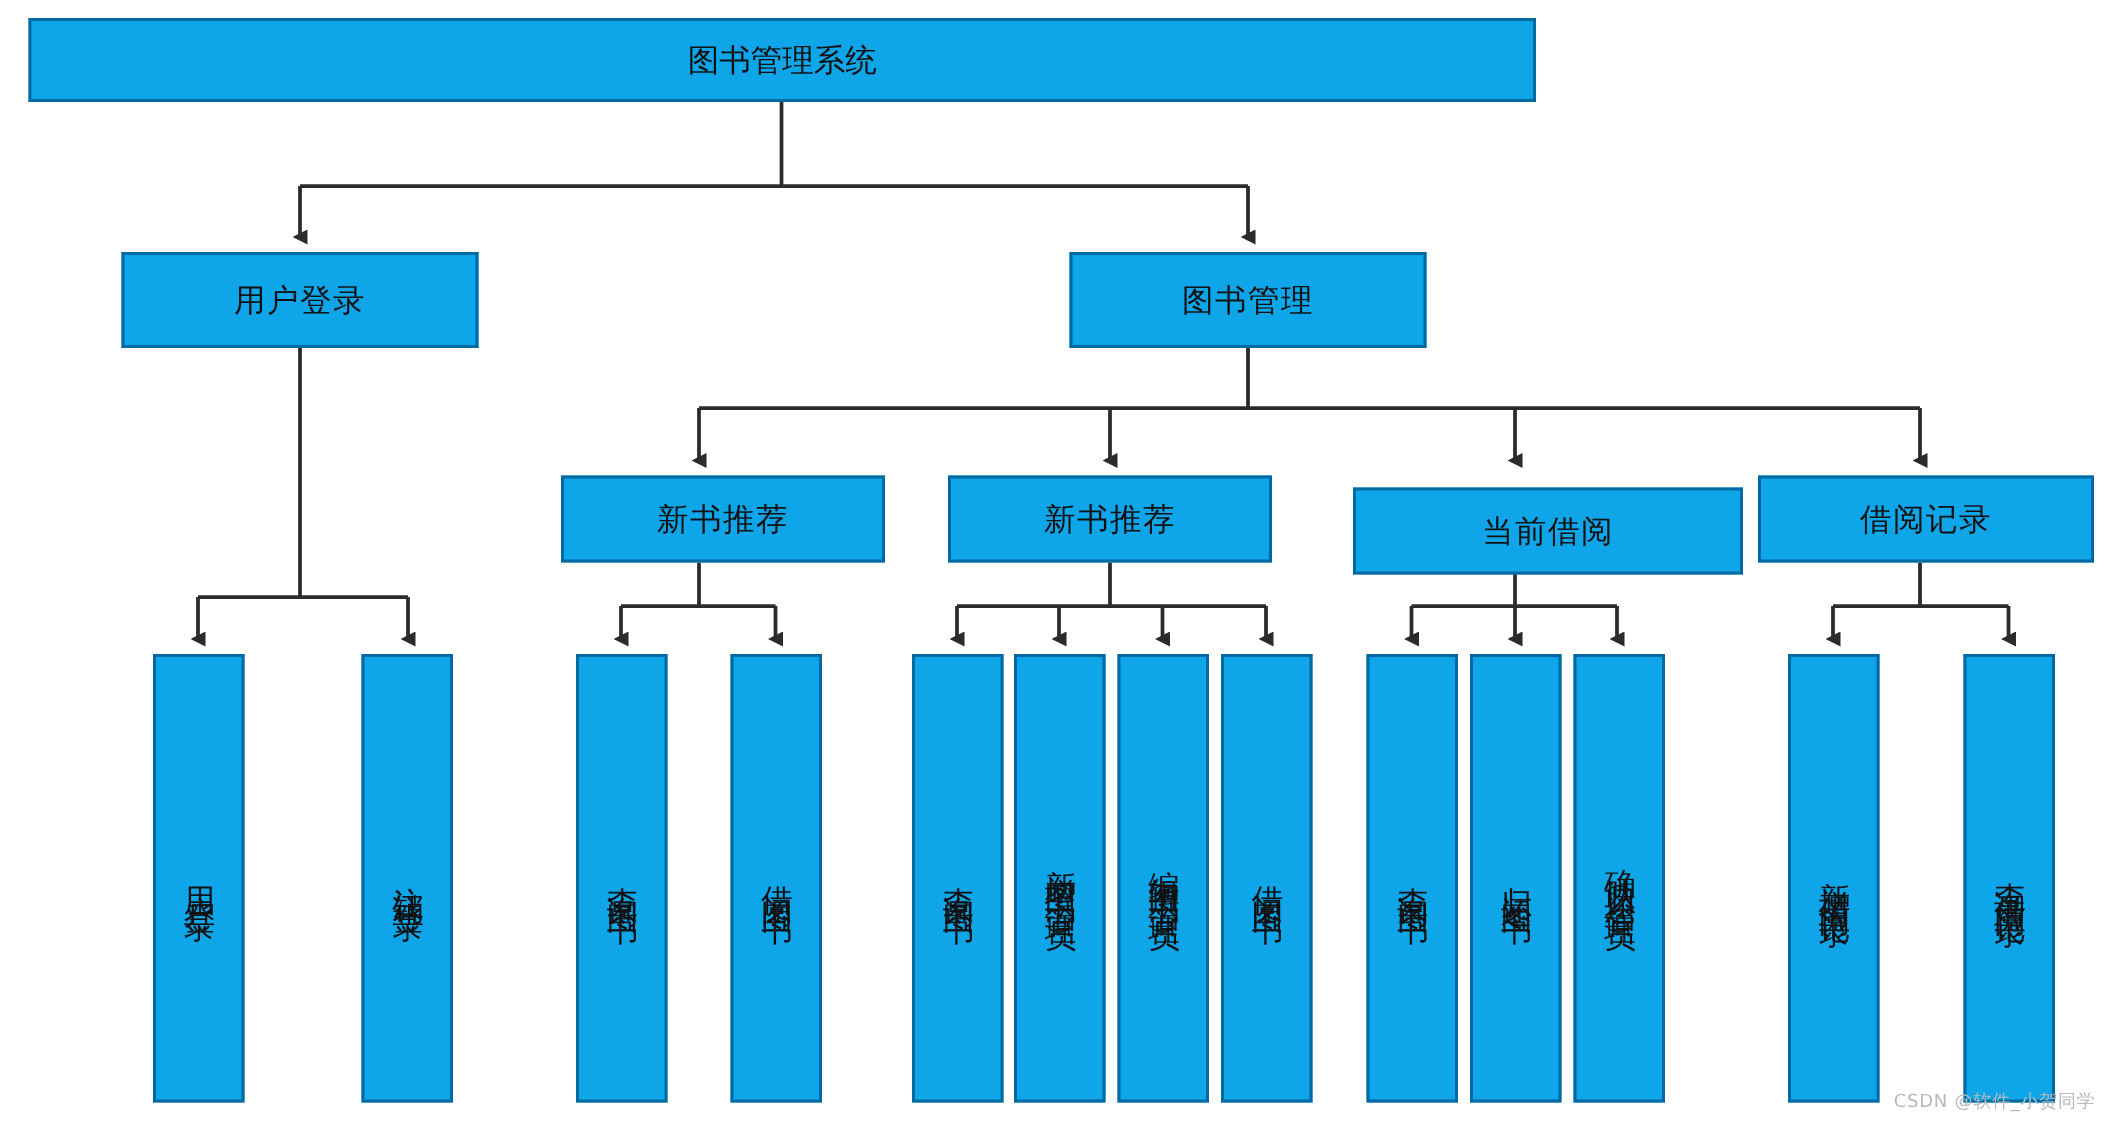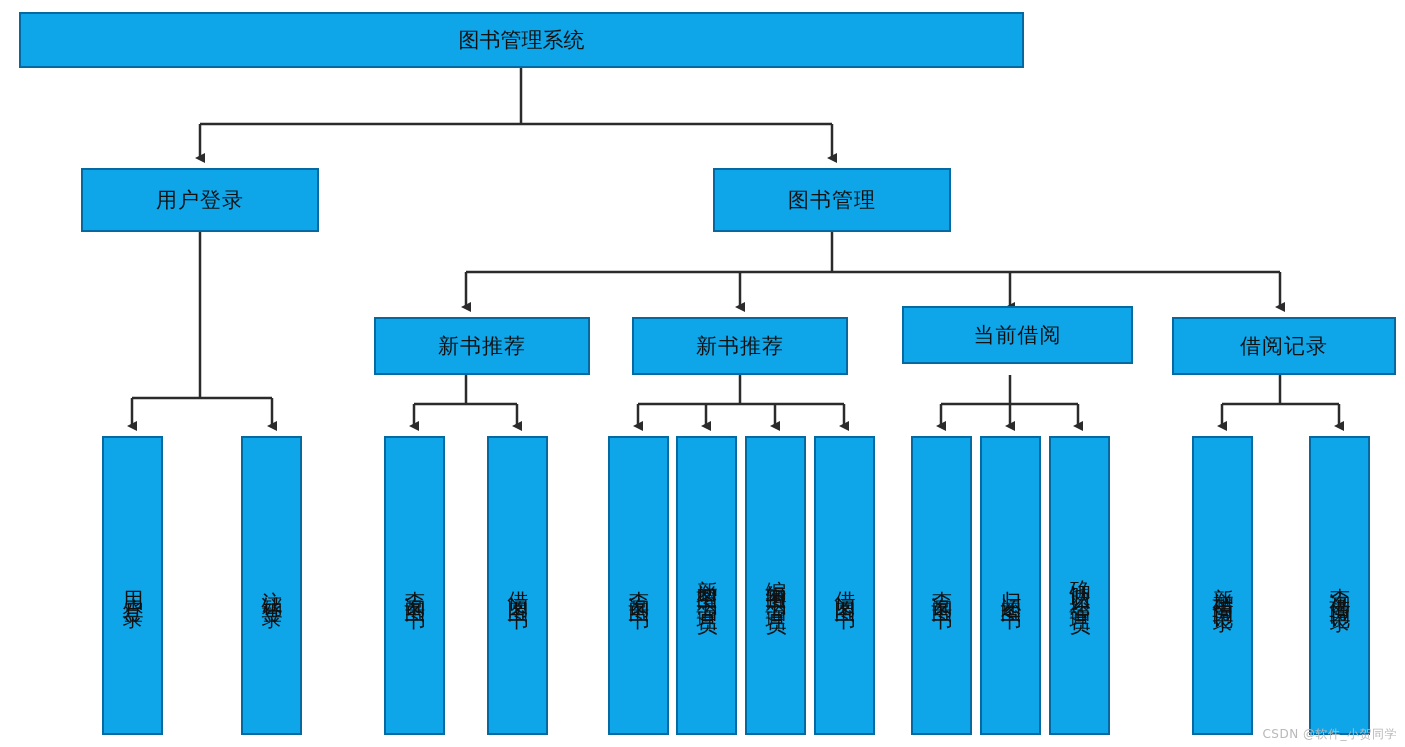--- a/index.html
+++ b/index.html
@@ -103,21 +103,21 @@
   <div class="node h" style="left:713px;top:168px;width:238px;height:64px;">
     <span>图书管理</span>
   </div>
 
   <div class="node h" style="left:362px;top:317px;width:216px;height:58px;margin-left:12px;">
     <span>新书推荐</span>
   </div>
   <div class="node h" style="left:632px;top:317px;width:216px;height:58px;">
     <span>新书推荐</span>
   </div>
-  <div class="node h" style="left:902px;top:306px;width:231px;height:58px;align-items:center;">
+  <div class="node h" style="left:902px;top:325px;width:260px;height:58px;align-items:center;">
     <span>当前借阅</span>
   </div>
   <div class="node h" style="left:1172px;top:317px;width:224px;height:58px;">
     <span>借阅记录</span>
   </div>
 
   <div class="node leaf" style="left:102px;top:436px;width:61px;height:299px;">
     <span>用户登录</span>
   </div>
   <div class="node leaf" style="left:241px;top:436px;width:61px;height:299px;">

